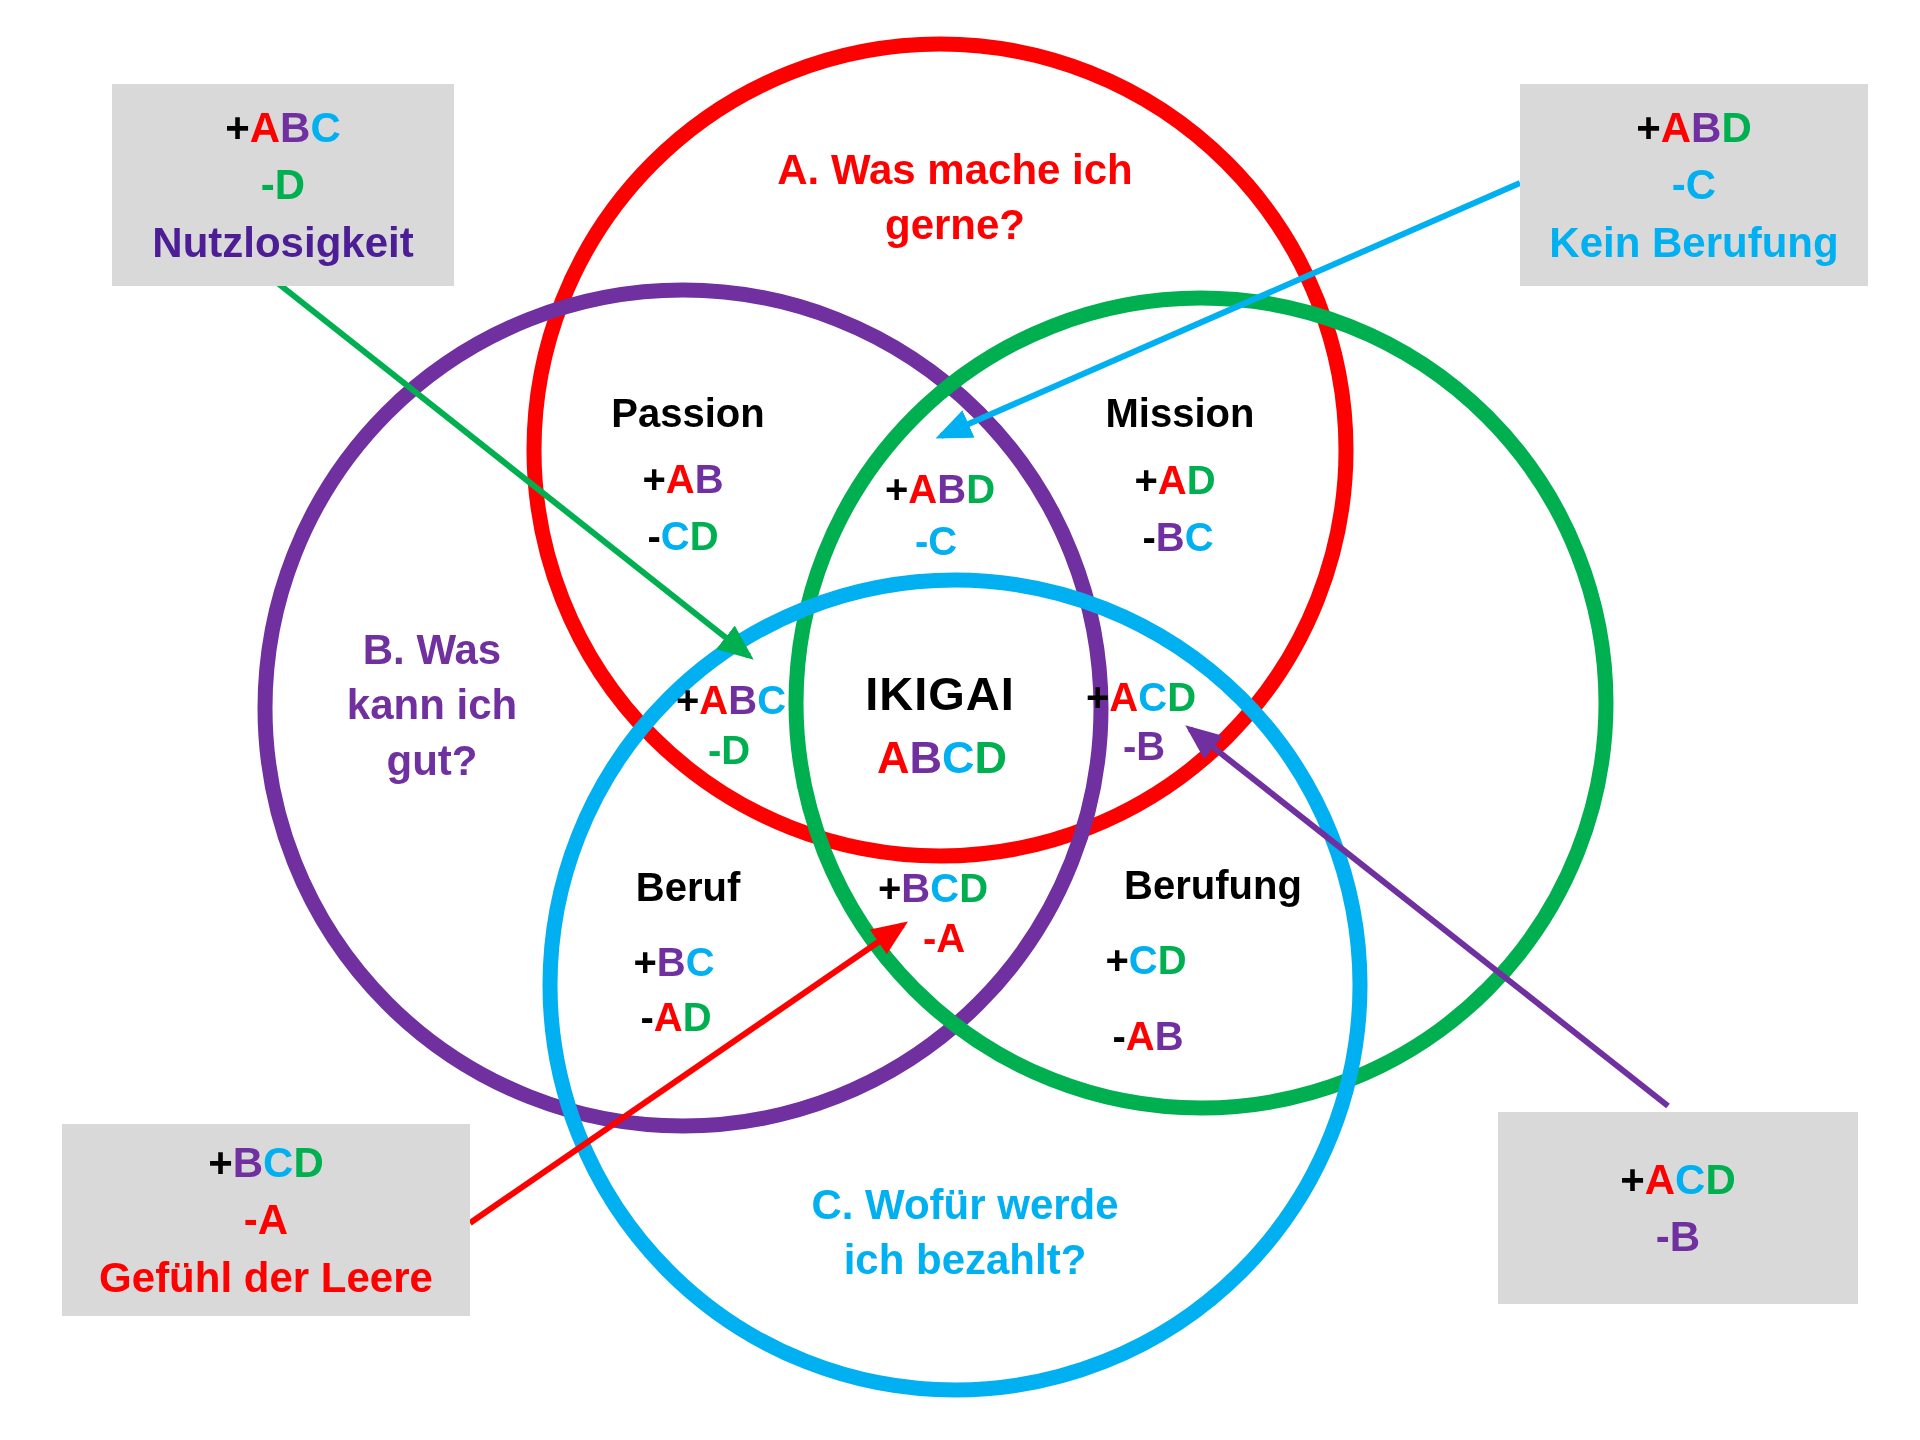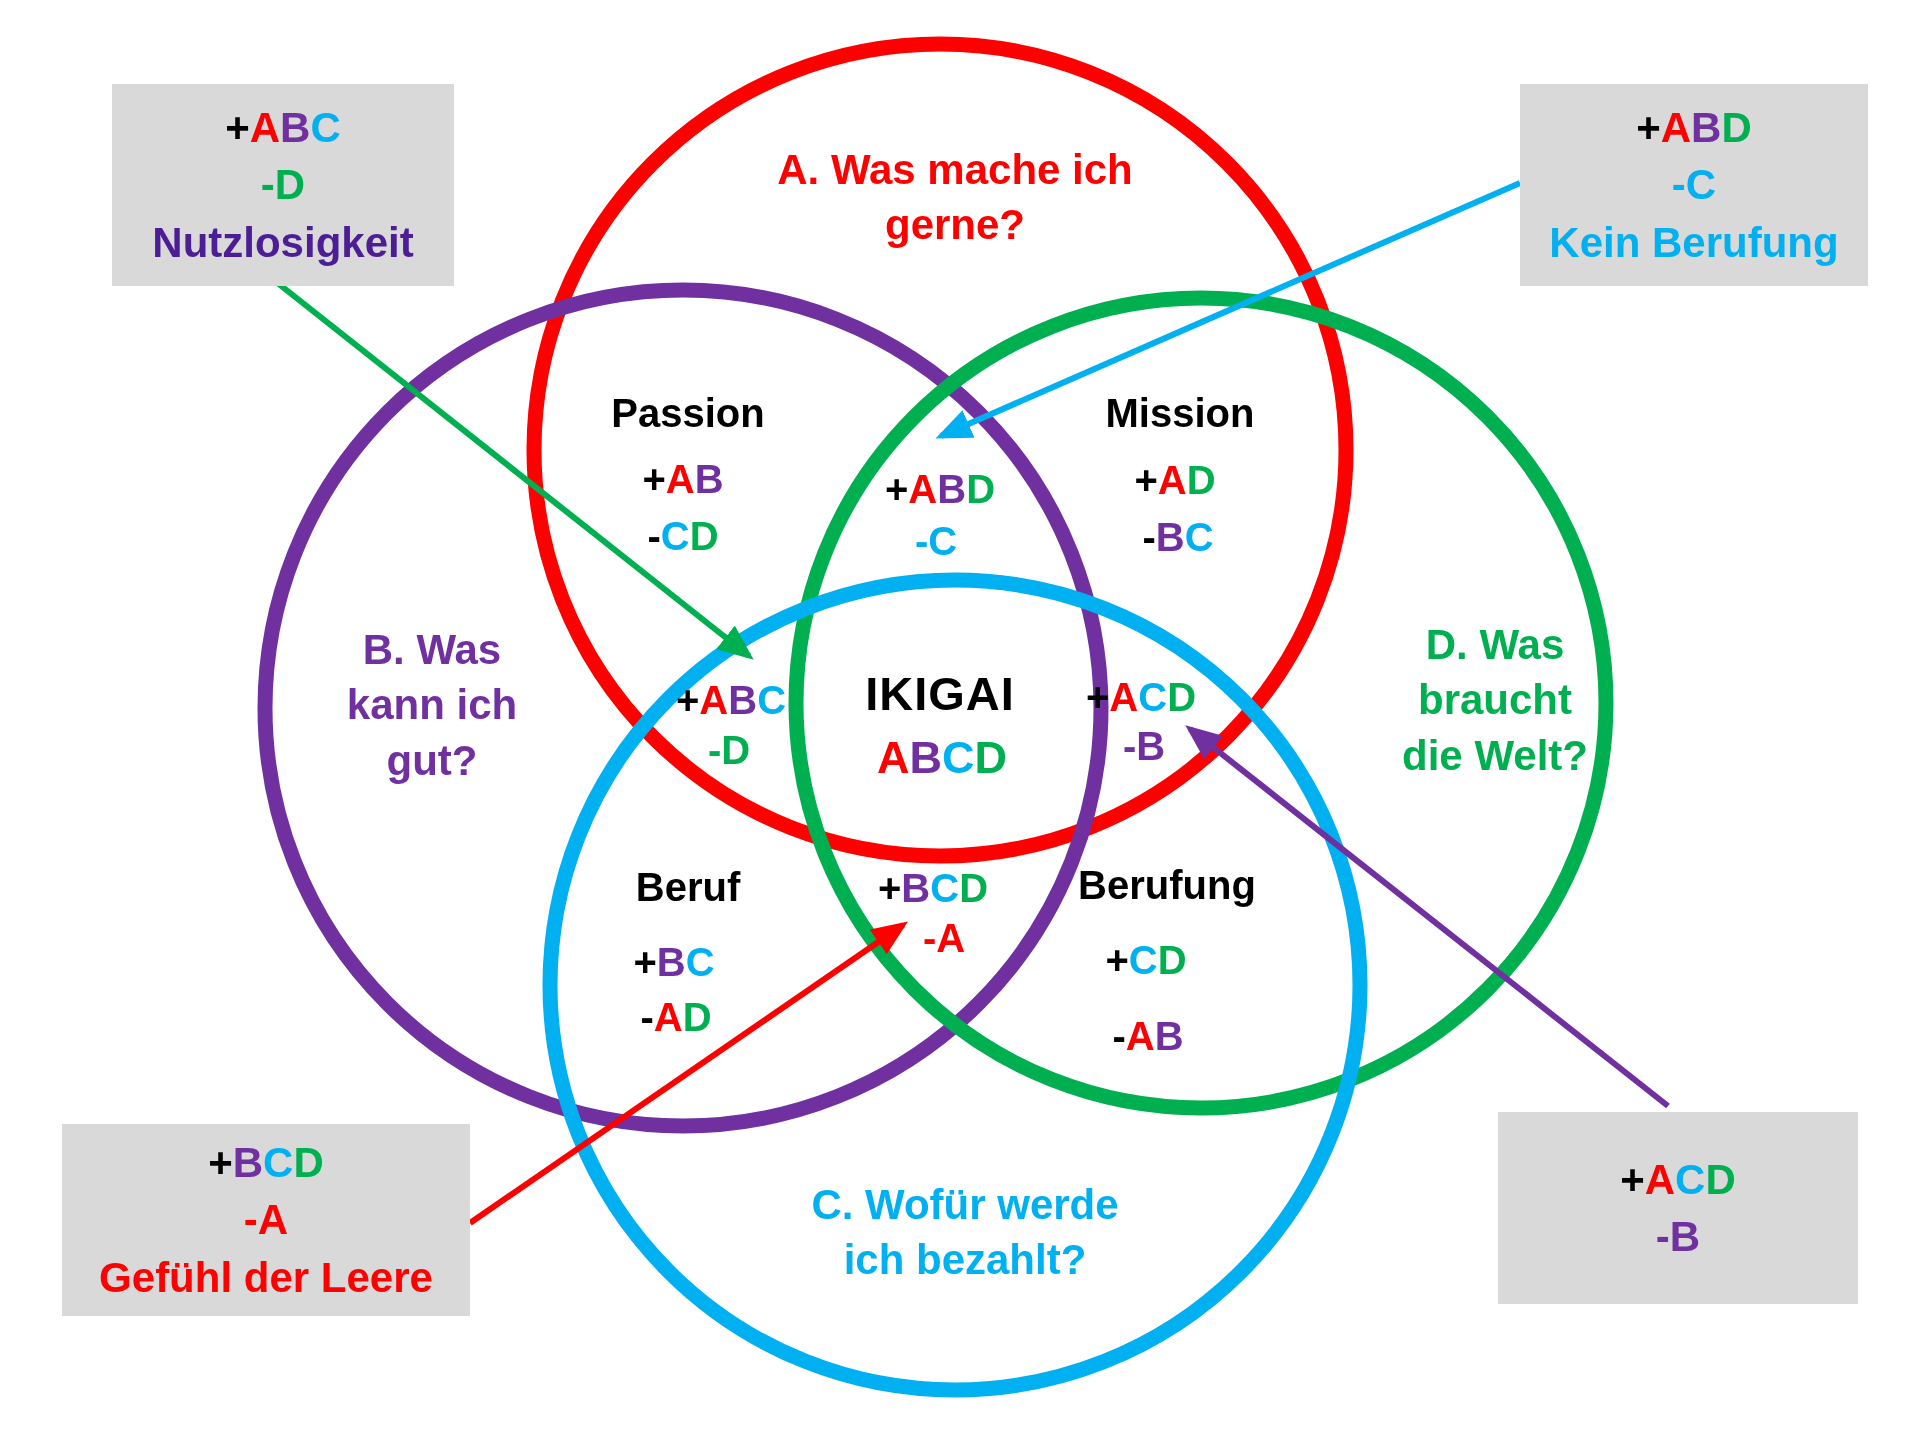--- a/index.html
+++ b/index.html
@@ -59,23 +59,20 @@
     <line class="arrow" x1="1668" y1="1106" x2="1190" y2="729" marker-end="url(#mk-purple)" stroke="#7030a0"></line>
   </svg>
 
   <div class="t qlabel" style="left: 432px; top: 705px; color: rgb(112, 48, 160);">B. Was
 kann ich
 gut?</div>
   <div class="t qlabel" style="left: 955px; top: 197px; color: rgb(255, 0, 0);">A. Was mache ich
 gerne?</div>
   <div class="t qlabel" style="left: 965px; top: 1232px; color: rgb(0, 176, 240);">C. Wofür werde
 ich bezahlt?</div>
-  <div class="t qlabel" style="left: 1495px; top: 700px; color: rgb(0, 176, 80);">D. Was
-braucht
-die Welt?</div>
 
   <div class="t rname" style="left:688px;top:413px;">Passion</div>
   <div class="t code" style="left:683px;top:479px;"><span style="color: rgb(0, 0, 0);">+</span><span style="color: rgb(255, 0, 0);">A</span><span style="color: rgb(112, 48, 160);">B</span></div>
   <div class="t code" style="left:683px;top:536px;"><span style="color: rgb(0, 0, 0);">-</span><span style="color: rgb(0, 176, 240);">C</span><span style="color: rgb(0, 176, 80);">D</span></div>
 
   <div class="t rname" style="left:1180px;top:413px;">Mission</div>
   <div class="t code" style="left:1175px;top:480px;"><span style="color: rgb(0, 0, 0);">+</span><span style="color: rgb(255, 0, 0);">A</span><span style="color: rgb(0, 176, 80);">D</span></div>
   <div class="t code" style="left:1178px;top:537px;"><span style="color: rgb(0, 0, 0);">-</span><span style="color: rgb(112, 48, 160);">B</span><span style="color: rgb(0, 176, 240);">C</span></div>
 
   <div class="t code" style="left:940px;top:489px;"><span style="color: rgb(0, 0, 0);">+</span><span style="color: rgb(255, 0, 0);">A</span><span style="color: rgb(112, 48, 160);">B</span><span style="color: rgb(0, 176, 80);">D</span></div>
@@ -90,21 +87,21 @@
   <div class="t code" style="left:1141px;top:697px;"><span style="color: rgb(0, 0, 0);">+</span><span style="color: rgb(255, 0, 0);">A</span><span style="color: rgb(0, 176, 240);">C</span><span style="color: rgb(0, 176, 80);">D</span></div>
   <div class="t code" style="left:1144px;top:746px;"><span style="color: rgb(112, 48, 160);">-</span><span style="color: rgb(112, 48, 160);">B</span></div>
 
   <div class="t code" style="left:933px;top:888px;"><span style="color: rgb(0, 0, 0);">+</span><span style="color: rgb(112, 48, 160);">B</span><span style="color: rgb(0, 176, 240);">C</span><span style="color: rgb(0, 176, 80);">D</span></div>
   <div class="t code" style="left:944px;top:938px;"><span style="color: rgb(255, 0, 0);">-</span><span style="color: rgb(255, 0, 0);">A</span></div>
 
   <div class="t rname" style="left:688px;top:887px;">Beruf</div>
   <div class="t code" style="left:674px;top:962px;"><span style="color: rgb(0, 0, 0);">+</span><span style="color: rgb(112, 48, 160);">B</span><span style="color: rgb(0, 176, 240);">C</span></div>
   <div class="t code" style="left:676px;top:1017px;"><span style="color: rgb(0, 0, 0);">-</span><span style="color: rgb(255, 0, 0);">A</span><span style="color: rgb(0, 176, 80);">D</span></div>
 
-  <div class="t rname" style="left:1167px;top:885px;">Berufung</div>
+  <div class="t rname" style="left:1213px;top:885px;">Berufung</div>
   <div class="t code" style="left:1146px;top:960px;"><span style="color: rgb(0, 0, 0);">+</span><span style="color: rgb(0, 176, 240);">C</span><span style="color: rgb(0, 176, 80);">D</span></div>
   <div class="t code" style="left:1148px;top:1036px;"><span style="color: rgb(0, 0, 0);">-</span><span style="color: rgb(255, 0, 0);">A</span><span style="color: rgb(112, 48, 160);">B</span></div>
 
   <div class="callout" style="left:112px;top:84px;width:342px;height:202px;">
     <div class="code"><span style="color: rgb(0, 0, 0);">+</span><span style="color: rgb(255, 0, 0);">A</span><span style="color: rgb(112, 48, 160);">B</span><span style="color: rgb(0, 176, 240);">C</span></div>
     <div class="code"><span style="color: rgb(0, 176, 80);">-</span><span style="color: rgb(0, 176, 80);">D</span></div>
     <div class="clabel" style="color: #4c1d95;">Nutzlosigkeit</div>
   </div>
 
   <div class="callout" style="left:1520px;top:84px;width:348px;height:202px;">

